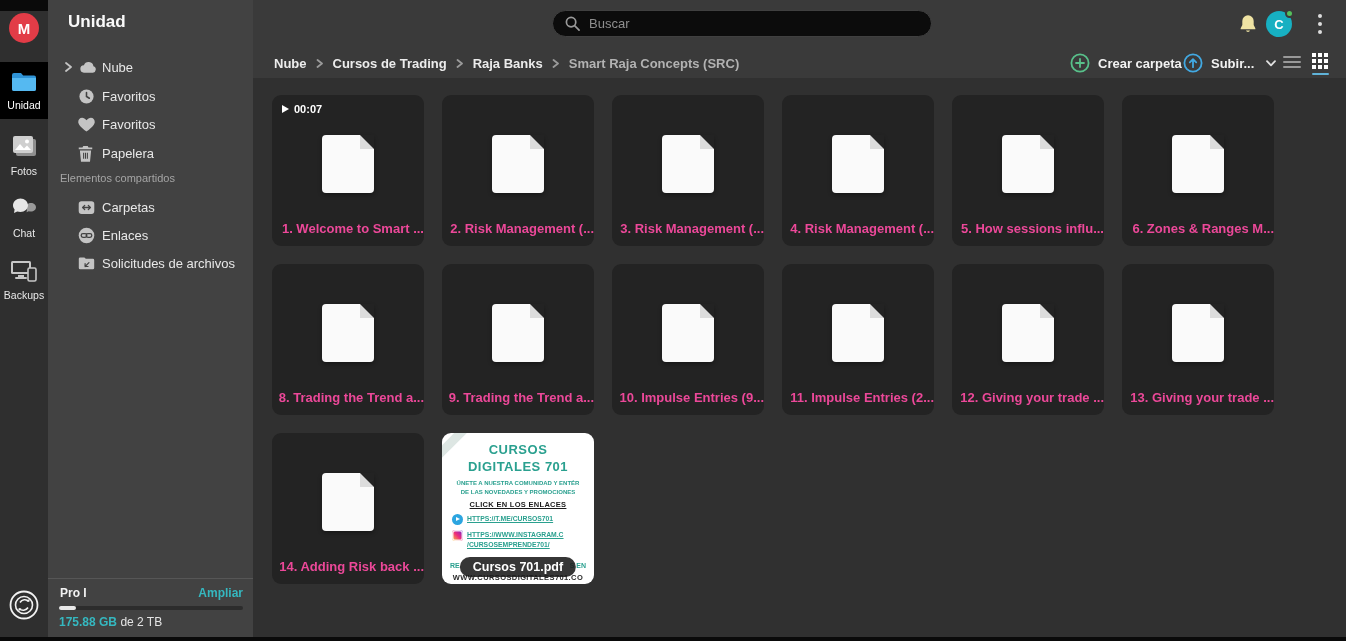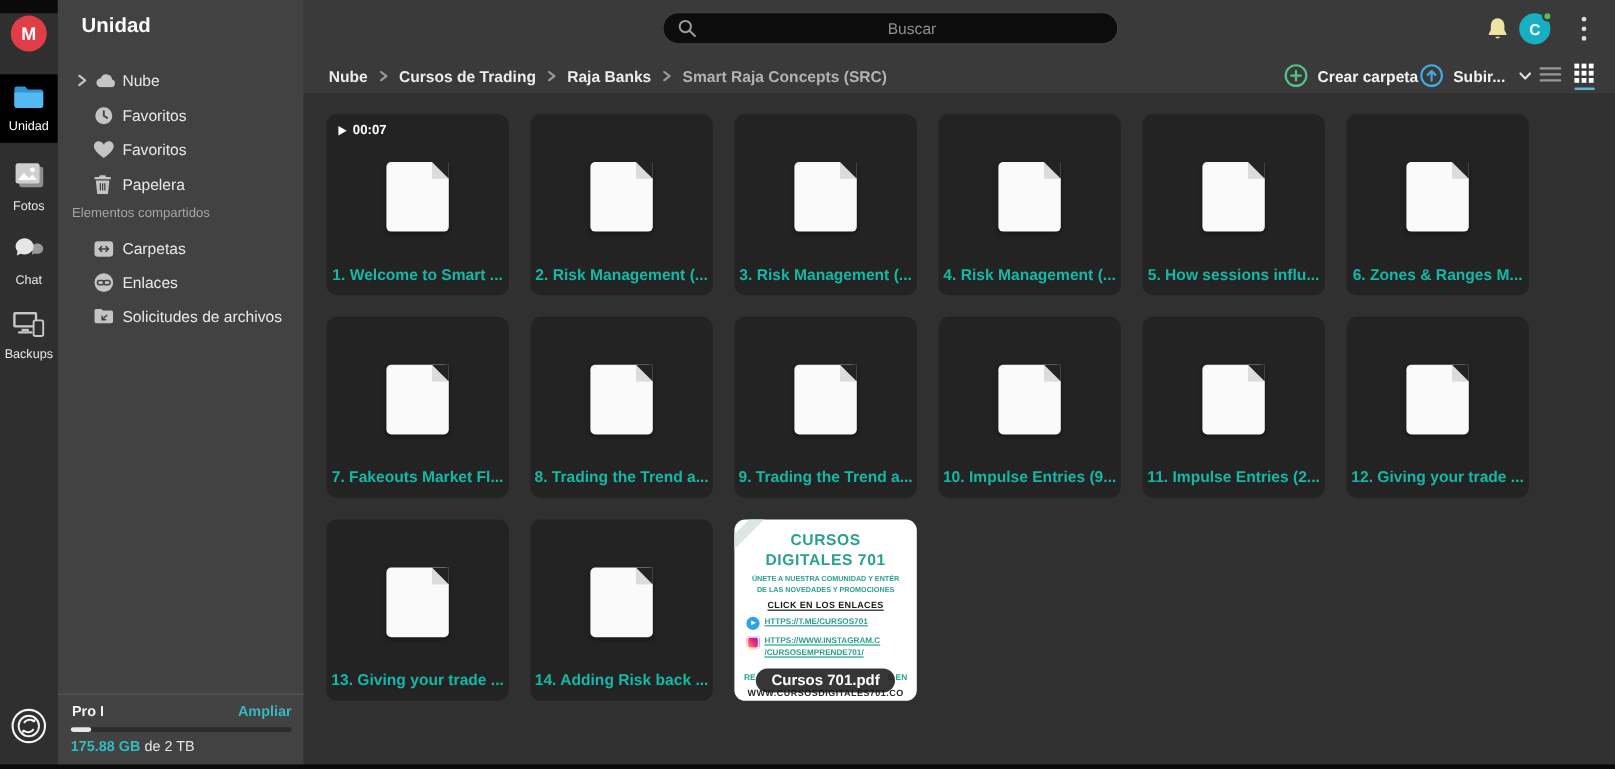--- a/index.html
+++ b/index.html
@@ -36,21 +36,21 @@
   .plan-fill { width:9%; height:4px; border-radius:2px; background:#e8e8e8; }
   .plan-usage { position:absolute; left:11px; top:36px; font-size:12px; color:#e4e4e4; }
   .plan-usage .used { color:#35b8c0; font-weight:600; }
 
   
   .header { position:absolute; left:253px; top:0; width:1093px; height:78px; background:#3a3a3a; }
   .search { position:absolute; left:299px; top:10px; width:380px; height:27px; border-radius:14px;
             background:#0c0c0c; border:1px solid #404040; display:flex; align-items:center; }
   .search svg { margin-left:12px; }
   .search input { flex:1; background:transparent; border:none; outline:none; color:#e0e0e0;
-                  font-size:13px; margin-left:9px; font-family:"Liberation Sans",sans-serif;text-align:center; }
+                  font-size:13px; margin-left:9px; font-family:"Liberation Sans",sans-serif; }
   .search input::placeholder { color:#8f8f8f; }
   .bell { position:absolute; left:984px; top:13px; width:22px; height:22px; cursor:pointer; }
   .avatar { position:absolute; left:1013px; top:11px; width:26px; height:26px; border-radius:50%;
             background:#17b0c2; color:#fff; font-size:13px; font-weight:bold;
             display:flex; align-items:center; justify-content:center; cursor:pointer; }
   .status-dot { position:absolute; right:-2px; top:-2px; width:9px; height:9px; border-radius:50%;
                 background:#55c05b; border:2px solid #3a3a3a; }
   .kebab { position:absolute; left:1064px; top:14px; width:6px; cursor:pointer; display:flex;
            flex-direction:column; gap:4px; align-items:center; }
   .kebab i { width:4px; height:4px; border-radius:50%; background:#dcdcdc; }
@@ -74,22 +74,22 @@
 
   
   .content { position:absolute; left:253px; top:78px; width:1093px; height:559px; background:#303030; }
   .grid { position:absolute; left:19px; top:17px; display:grid;
           grid-template-columns:repeat(6,152px); column-gap:19px; row-gap:20px;gap:18px; }
   .card { position:relative; width:152px; height:151px; background:#232323; border-radius:9px; cursor:pointer; }
   .doc { position:absolute; left:50px; top:40px; width:52px; height:58px; background:#fafafa;
          border-radius:4px; box-shadow:0 2px 4px rgba(0,0,0,.35); }
   .doc::before { content:""; position:absolute; top:0; right:0; border-style:solid;
                  border-width:0 14px 14px 0; border-color:#232323 #232323 #dcdcdc #dcdcdc; }
-  .fname { position:absolute; left:0; right:0; bottom:10px; text-align:center; font-size:13px;
-           font-weight:600; color:#14b8a6; white-space:nowrap; }
+  .fname { position:absolute; left:0; right:0; bottom:10px; text-align:right; font-size:13px;
+           font-weight:600; color:#ec4899; white-space:nowrap; }
   .badge { position:absolute; left:10px; top:8px; display:flex; align-items:center; gap:5px; }
   .badge .play { width:0; height:0; border-top:4px solid transparent; border-bottom:4px solid transparent;
                  border-left:7px solid #fff; }
   .badge .dur { font-size:11px; font-weight:600; color:#fff; }
 
   
   .card.pdf { background:#fff; overflow:hidden; }
   .pdf-ribbon { position:absolute; left:-22px; top:4px; width:64px; height:9px; background:#dde6e3;
                 transform:rotate(-45deg); }
   .pdf-title { margin-top:9px; text-align:center; font-size:13px; font-weight:800; letter-spacing:.5px;
@@ -391,24 +391,20 @@
       <div class="doc"></div>
       <div class="fname">5. How sessions influ...</div>
     </div>
     <div class="card">
       <div class="doc"></div>
       <div class="fname">6. Zones &amp; Ranges M...</div>
     </div>
 
     <div class="card">
       <div class="doc"></div>
-      <div class="fname">7. Fakeouts Market Fl...</div>
-    </div>
-    <div class="card">
-      <div class="doc"></div>
       <div class="fname">8. Trading the Trend a...</div>
     </div>
     <div class="card">
       <div class="doc"></div>
       <div class="fname">9. Trading the Trend a...</div>
     </div>
     <div class="card">
       <div class="doc"></div>
       <div class="fname">10. Impulse Entries (9...</div>
     </div>

